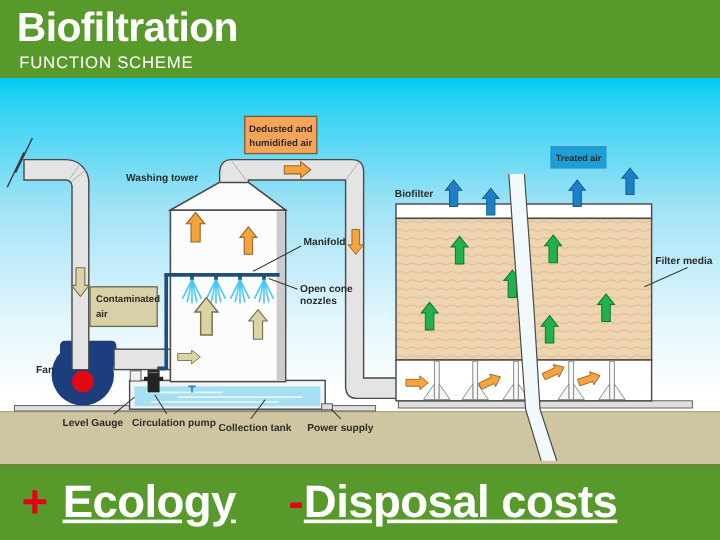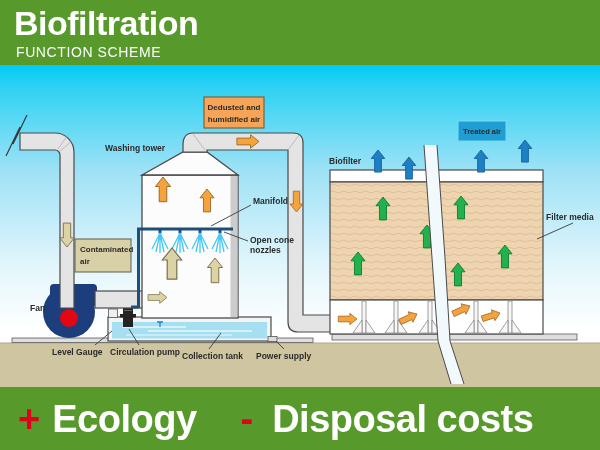--- a/index.html
+++ b/index.html
@@ -10,23 +10,23 @@
   #hdr .title{position:absolute;left:14px;top:3px;font-size:34px;font-weight:bold;
               color:#ffffff;letter-spacing:-0.5px;line-height:40px;}
   #hdr .subtitle{position:absolute;left:16px;top:44px;font-size:14px;color:#ffffff;
               letter-spacing:0.6px;}
   
   #ftr{position:absolute;left:0;top:387px;width:600px;height:63px;background:#58992b;
        display:flex;align-items:center;padding-left:18px;box-sizing:border-box;}
   #ftr span{font-weight:bold;font-size:38px;line-height:38px;}
   #ftr .sign{color:#e2001a;}
   #ftr .word{color:#ffffff;letter-spacing:-0.5px;}
-  #ftr .g1{margin-left:12px;}
+  #ftr .g1{margin-left:12px;text-decoration:underline;}
   #ftr .g2{margin-left:44px;}
-  #ftr .g3{margin-left:19px;}
+  #ftr .g3{margin-left:0;text-decoration:underline;}
   
   #dia{position:absolute;left:0;top:65px;width:600px;height:322px;}
   svg text{font-family:"Liberation Sans",sans-serif;font-weight:600;fill:#2b2b2b;}
   .lbl{font-size:8.5px;}
   .boxlbl{font-size:8px;}
 </style>
 </head>
 <body>
 
 <div id="stage">

